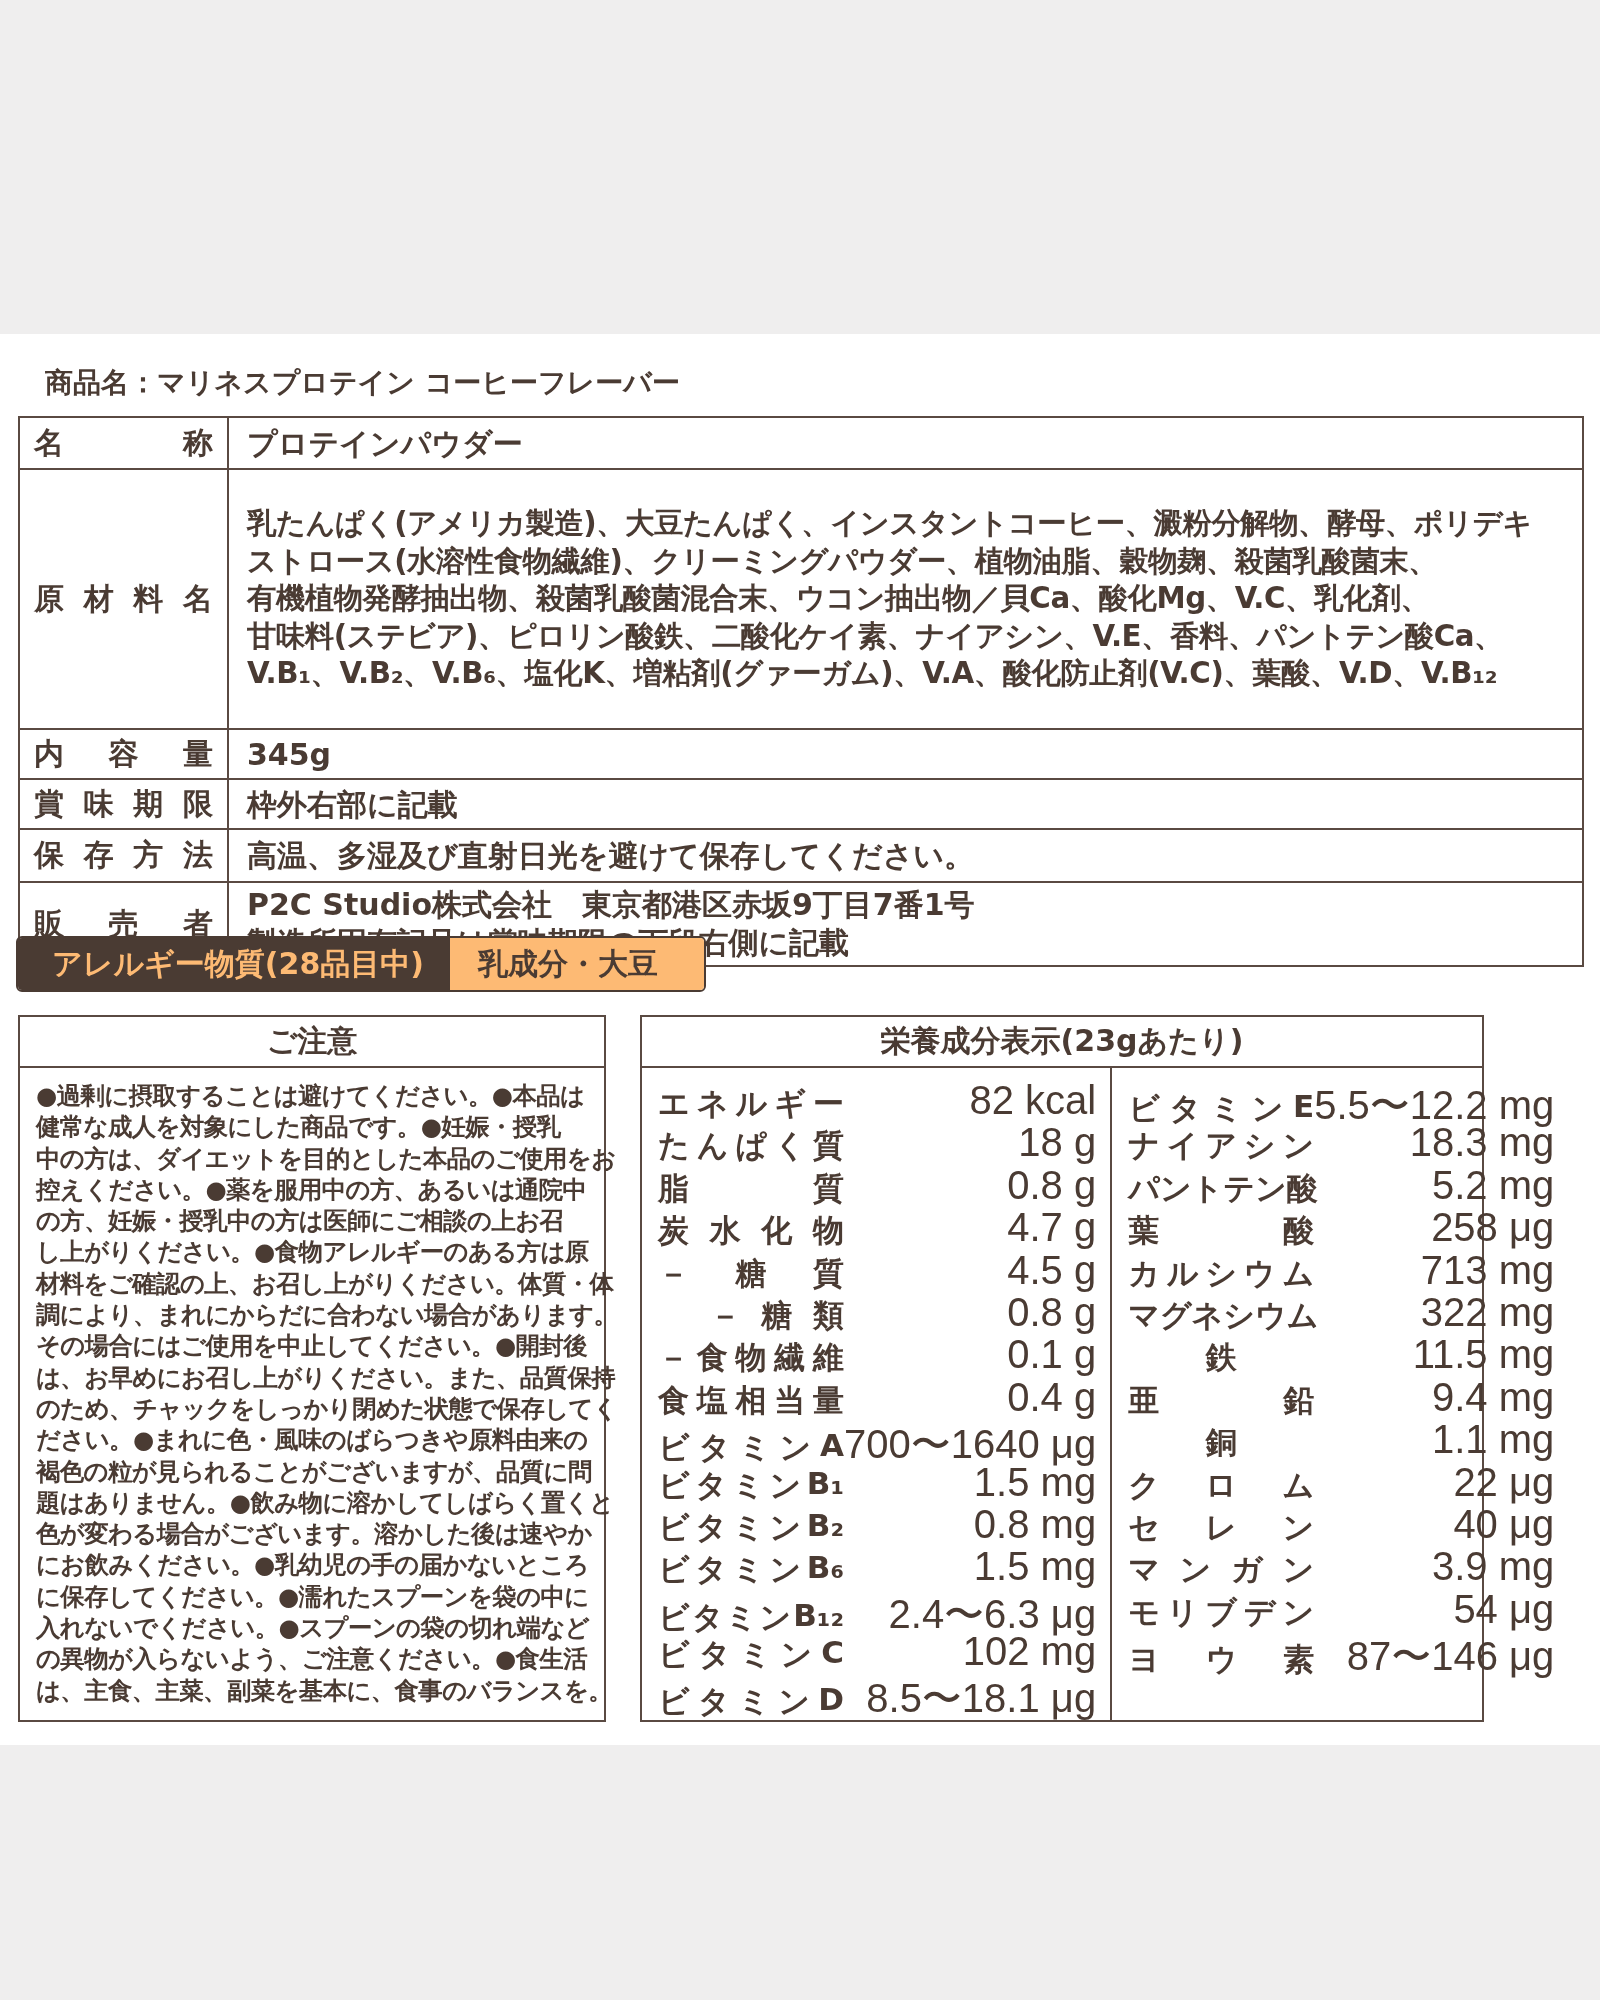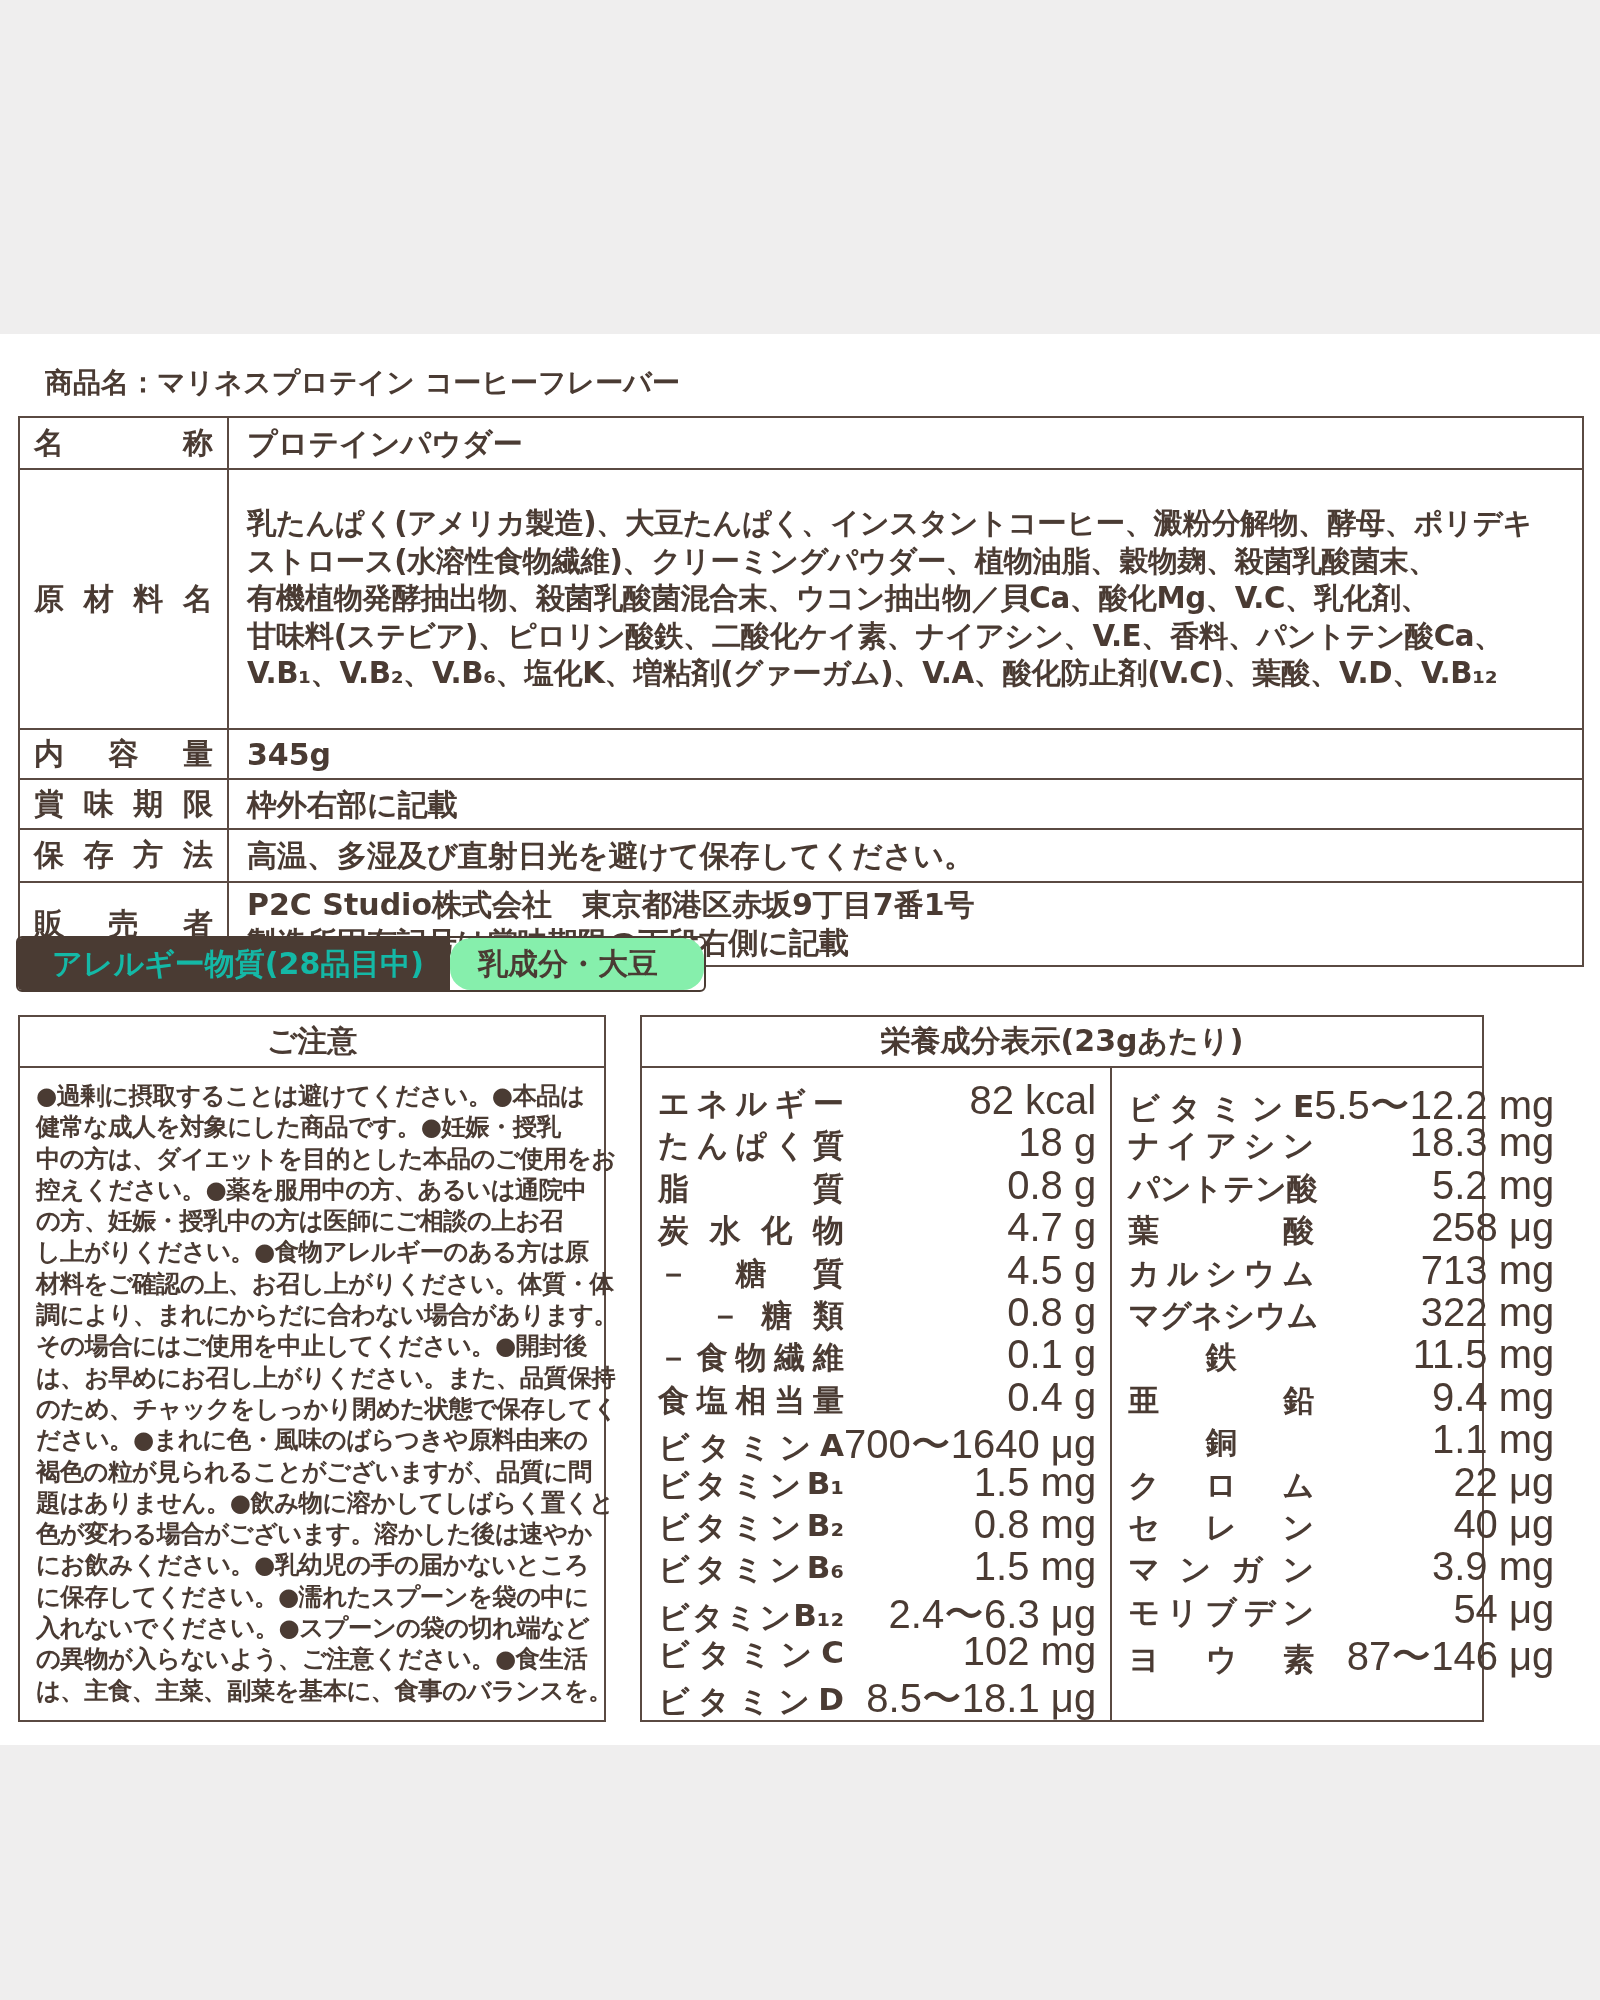--- a/index.html
+++ b/index.html
@@ -19,22 +19,22 @@
   .row-name td { height: 52px; }
   .row-ingr td { height: 260px; }
   .row-ingr .spec-value { font-size: 29.3px; line-height: 37.5px; letter-spacing: -0.4px; padding: 4px 12px 4px 18px; }
   .row-content td { height: 50px; }
   .row-expiry td { height: 50px; }
   .row-storage td { height: 53px; }
   .row-seller td { height: 84px; }
   .row-seller .spec-value { line-height: 38px; }
 
   .allergy { position: absolute; left: 16px; top: 936px; height: 56px; display: flex; border: 2px solid #4a3b33; border-radius: 6px; overflow: hidden; }
-  .allergy-label { background: #4a3b33; color: #14b8a6; font-size: 30px; font-weight: bold; padding: 0 26px 0 34px; display: flex; align-items: center; white-space: nowrap; }
-  .allergy-value { background: #86efac; color: #4a3b33; font-size: 30px; font-weight: bold; padding: 0 28px; display: flex; align-items: center; white-space: nowrap; width: 254px; border-radius: 21px; }
+  .allergy-label { background: #4a3b33; color: #fdba74; font-size: 30px; font-weight: bold; padding: 0 26px 0 34px; display: flex; align-items: center; white-space: nowrap; }
+  .allergy-value { background: #fdba74; color: #4a3b33; font-size: 30px; font-weight: bold; padding: 0 28px; display: flex; align-items: center; white-space: nowrap; width: 254px; }
 
   .notes-box { position: absolute; left: 18px; top: 1015px; width: 588px; height: 707px; border: 2px solid #5a4a42; }
   .box-header { height: 51px; border-bottom: 2px solid #5a4a42; font-size: 30px; font-weight: bold; display: flex; align-items: center; justify-content: center; }
   .notes-body { padding: 12px 14px 0 16px; font-size: 24.4px; font-weight: bold; line-height: 31.3px; letter-spacing: -0.6px; text-align: justify; }
 
   .nutri-box { position: absolute; left: 640px; top: 1015px; width: 844px; height: 707px; border: 2px solid #5a4a42; }
   .nutri-cols { display: flex; height: 652px; }
   .nutri-col { padding: 10px 0 0 16px; }
   .nutri-col.left { width: 477px; border-right: 2px solid #5a4a42; padding-right: 14px; }
   .nutri-col.right { flex: 1; padding-right: 28px; }

